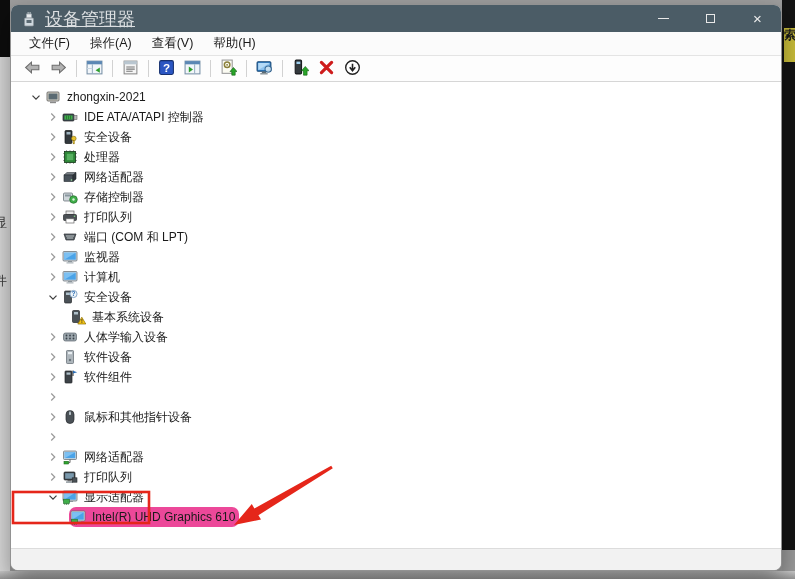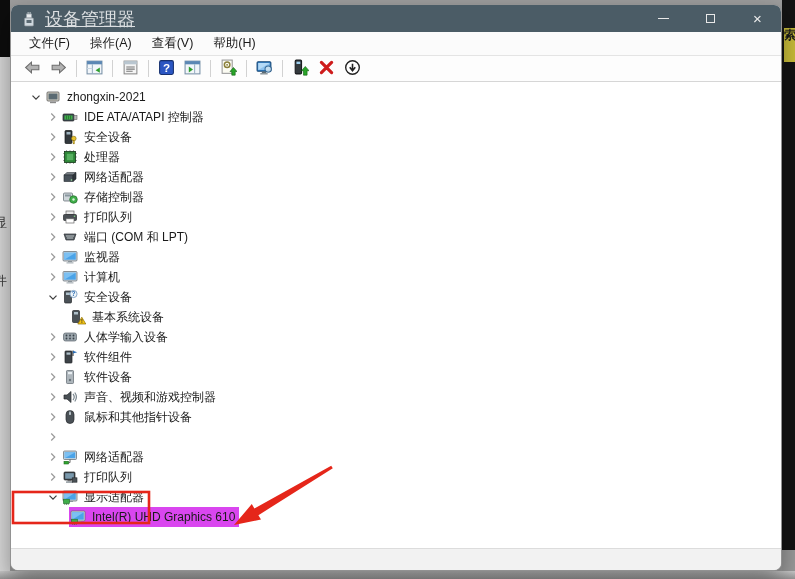--- a/index.html
+++ b/index.html
@@ -51,21 +51,21 @@
 
   .tree { flex:1 1 auto; background:#ffffff; padding-top:5px; overflow:hidden; position:relative; }
   .tree-row { height:20px; display:flex; align-items:center; font-size:12px; color:#1a1a1a;
               white-space:nowrap; cursor:default; }
   .tree-row.lvl0 { padding-left:17px; }
   .tree-row.lvl1 { padding-left:34px; }
   .tree-row.lvl2 { padding-left:42px;text-align:center; }
   .chev { width:16px; height:16px; display:inline-flex; align-items:center; justify-content:center; flex:0 0 16px; }
   .chev svg { width:14px; height:14px; }
   .row-content { display:flex; align-items:center; padding:1px 4px 1px 1px; }
-  .row-content.selected { background:#d946ef; }
+  .row-content.selected { background:#ec4899;border-radius:7px; }
   .node-icon { width:17px; height:17px; display:inline-flex; margin-right:5px; flex:0 0 17px; }
   .node-icon svg { width:16px; height:16px; }
   .node-label { line-height:18px; }
 
   .statusbar { height:22px; background:#f2f2f2; border-top:1px solid #dcdcdc; flex:0 0 auto; }
 
   .annotations { position:absolute; left:0; top:0; width:795px; height:579px;
                  pointer-events:none; z-index:5; }
 </style>
 </head>
@@ -451,61 +451,51 @@
         </div>
         <div class="tree-row lvl1">
           <span class="chev">
             <svg viewBox="0 0 16 16">
               <path d="M6 4 L10 8 L6 12" fill="none" stroke="#9a9a9a" stroke-width="1.4"></path>
             </svg>
           </span>
           <span class="row-content">
             <span class="node-icon">
               <svg viewBox="0 0 16 16">
+                <rect x="4.5" y="1.5" width="7" height="13" rx="0.8" fill="#aeb6bc" stroke="#5b666d" stroke-width=".7"></rect>
+                <rect x="6" y="3" width="4" height="2.2" fill="#e8eef2"></rect>
+                <circle cx="8" cy="11" r="1.2" fill="#6a747b"></circle>
+              </svg>
+            </span>
+            <span class="node-label">软件设备</span>
+          </span>
+        </div>
+        <div class="tree-row lvl1">
+          <span class="chev">
+            <svg viewBox="0 0 16 16">
+              <path d="M6 4 L10 8 L6 12" fill="none" stroke="#9a9a9a" stroke-width="1.4"></path>
+            </svg>
+          </span>
+          <span class="row-content">
+            <span class="node-icon">
+              <svg viewBox="0 0 16 16">
                 <rect x="3" y="2" width="7" height="12" rx="0.8" fill="#3c4247" stroke="#1f2326" stroke-width=".7"></rect>
                 <rect x="4.5" y="3.5" width="4" height="2.2" fill="#aebfc9"></rect>
                 <line x1="11" y1="1.5" x2="11" y2="7" stroke="#222" stroke-width=".9"></line>
                 <path d="M11 1.8 L15.2 3.2 L11 4.6 Z" fill="#2a6db5"></path>
               </svg>
             </span>
             <span class="node-label">软件组件</span>
           </span>
         </div>
         <div class="tree-row lvl1">
           <span class="chev">
             <svg viewBox="0 0 16 16">
               <path d="M6 4 L10 8 L6 12" fill="none" stroke="#9a9a9a" stroke-width="1.4"></path>
             </svg>
-          </span>
-          <span class="row-content">
-            <span class="node-icon">
-              <svg viewBox="0 0 16 16">
-                <rect x="4.5" y="1.5" width="7" height="13" rx="0.8" fill="#aeb6bc" stroke="#5b666d" stroke-width=".7"></rect>
-                <rect x="6" y="3" width="4" height="2.2" fill="#e8eef2"></rect>
-                <circle cx="8" cy="11" r="1.2" fill="#6a747b"></circle>
-              </svg>
-            </span>
-            <span class="node-label">软件设备</span>
-          </span>
-        </div>
-        <div class="tree-row lvl1">
-          <span class="chev">
-            <svg viewBox="0 0 16 16">
-              <path d="M6 4 L10 8 L6 12" fill="none" stroke="#9a9a9a" stroke-width="1.4"></path>
-            </svg>
-          </span>
-          <span class="row-content">
-            <span class="node-icon">
-              <svg viewBox="0 0 16 16">
-                <path d="M2 6 L5 6 L9 2.5 L9 13.5 L5 10 L2 10 Z" fill="#4a5156" stroke="#26292c" stroke-width=".7"></path>
-                <path d="M11 5 Q13.5 8 11 11" fill="none" stroke="#7a868e" stroke-width="1.2"></path>
-                <path d="M12.8 3.5 Q16 8 12.8 12.5" fill="none" stroke="#7a868e" stroke-width="1.2"></path>
-              </svg>
-            </span>
-            <span class="node-label">声音、视频和游戏控制器</span>
           </span>
         </div>
         <div class="tree-row lvl1">
           <span class="chev">
             <svg viewBox="0 0 16 16">
               <path d="M6 4 L10 8 L6 12" fill="none" stroke="#9a9a9a" stroke-width="1.4"></path>
             </svg>
           </span>
           <span class="row-content">
             <span class="node-icon">

